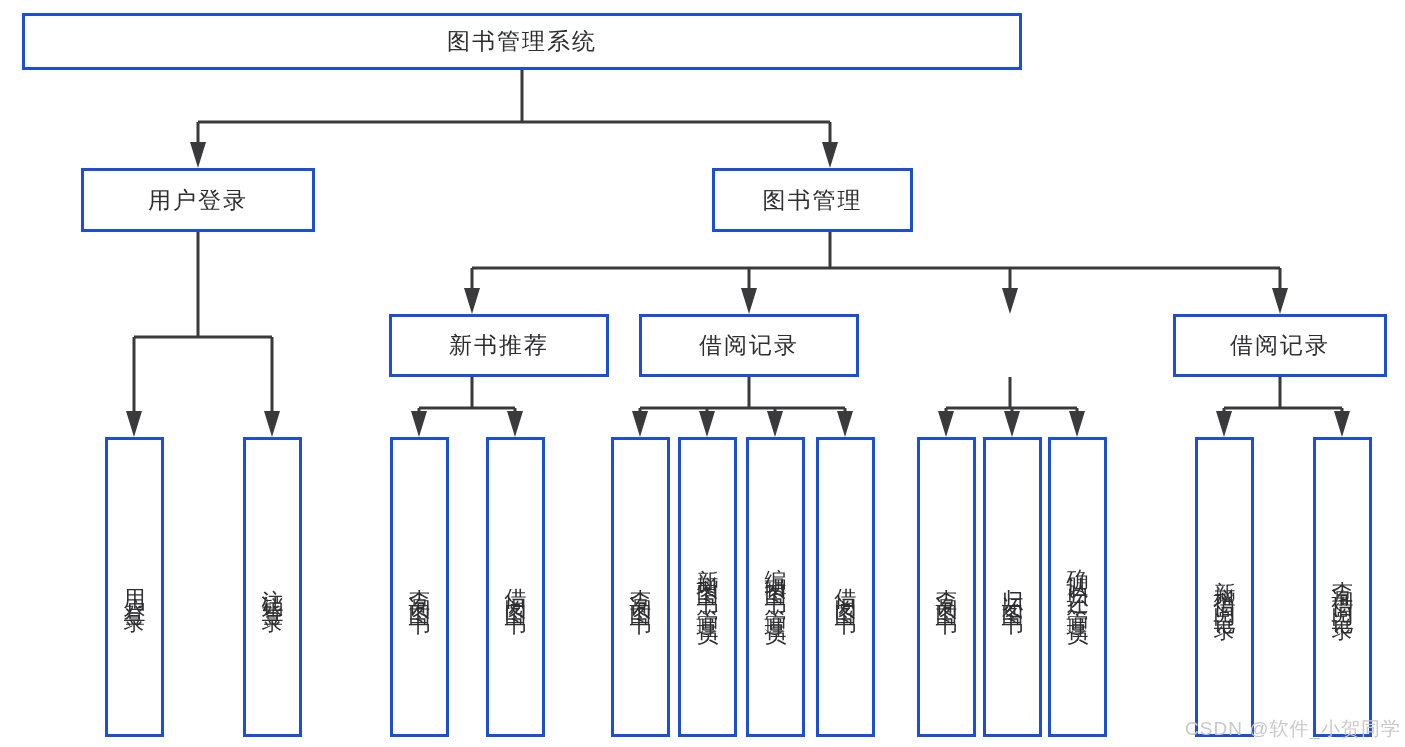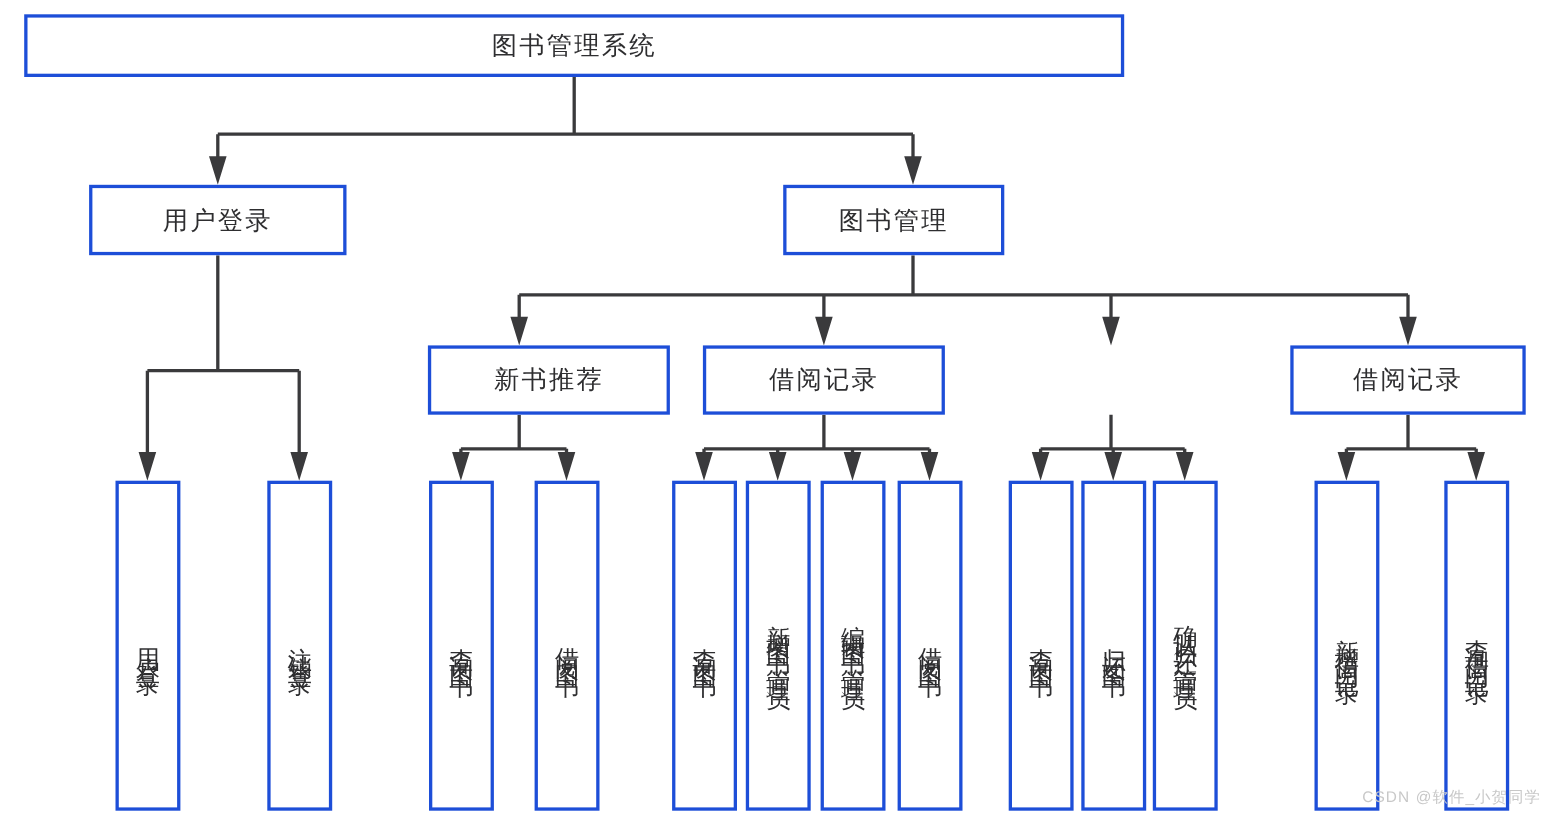--- a/index.html
+++ b/index.html
@@ -62,21 +62,21 @@
   .v8  { left: 816px; }
   .v9  { left: 917px; }
   .v10 { left: 983px; }
   .v11 { left: 1048px; }
   .v12 { left: 1195px; }
   .v13 { left: 1313px; }
   .watermark {
     position: absolute;
     right: 4px;
     top: 716px;
-    font-size: 14px;
+    font-size: 19px;
     color: #c8c8c8;
     letter-spacing: 1px;
     z-index: 2;
     white-space: nowrap;
   }
 </style>
 </head>
 <body>
 
 <div id="canvas">

